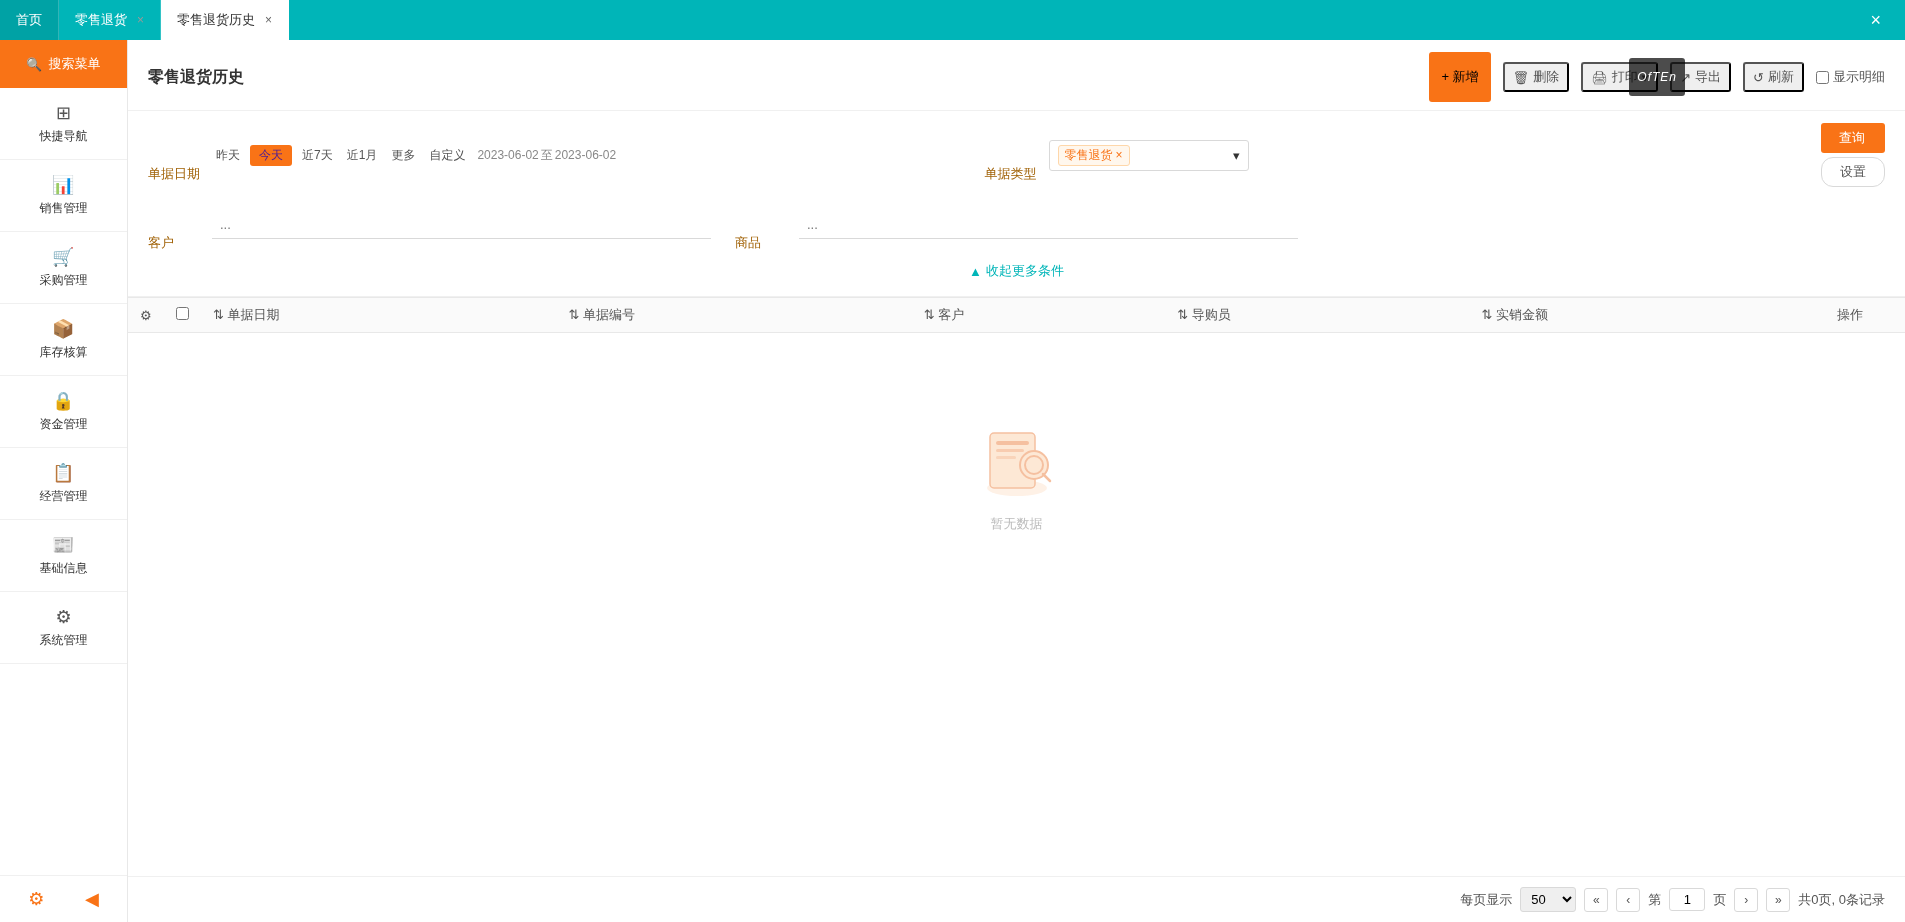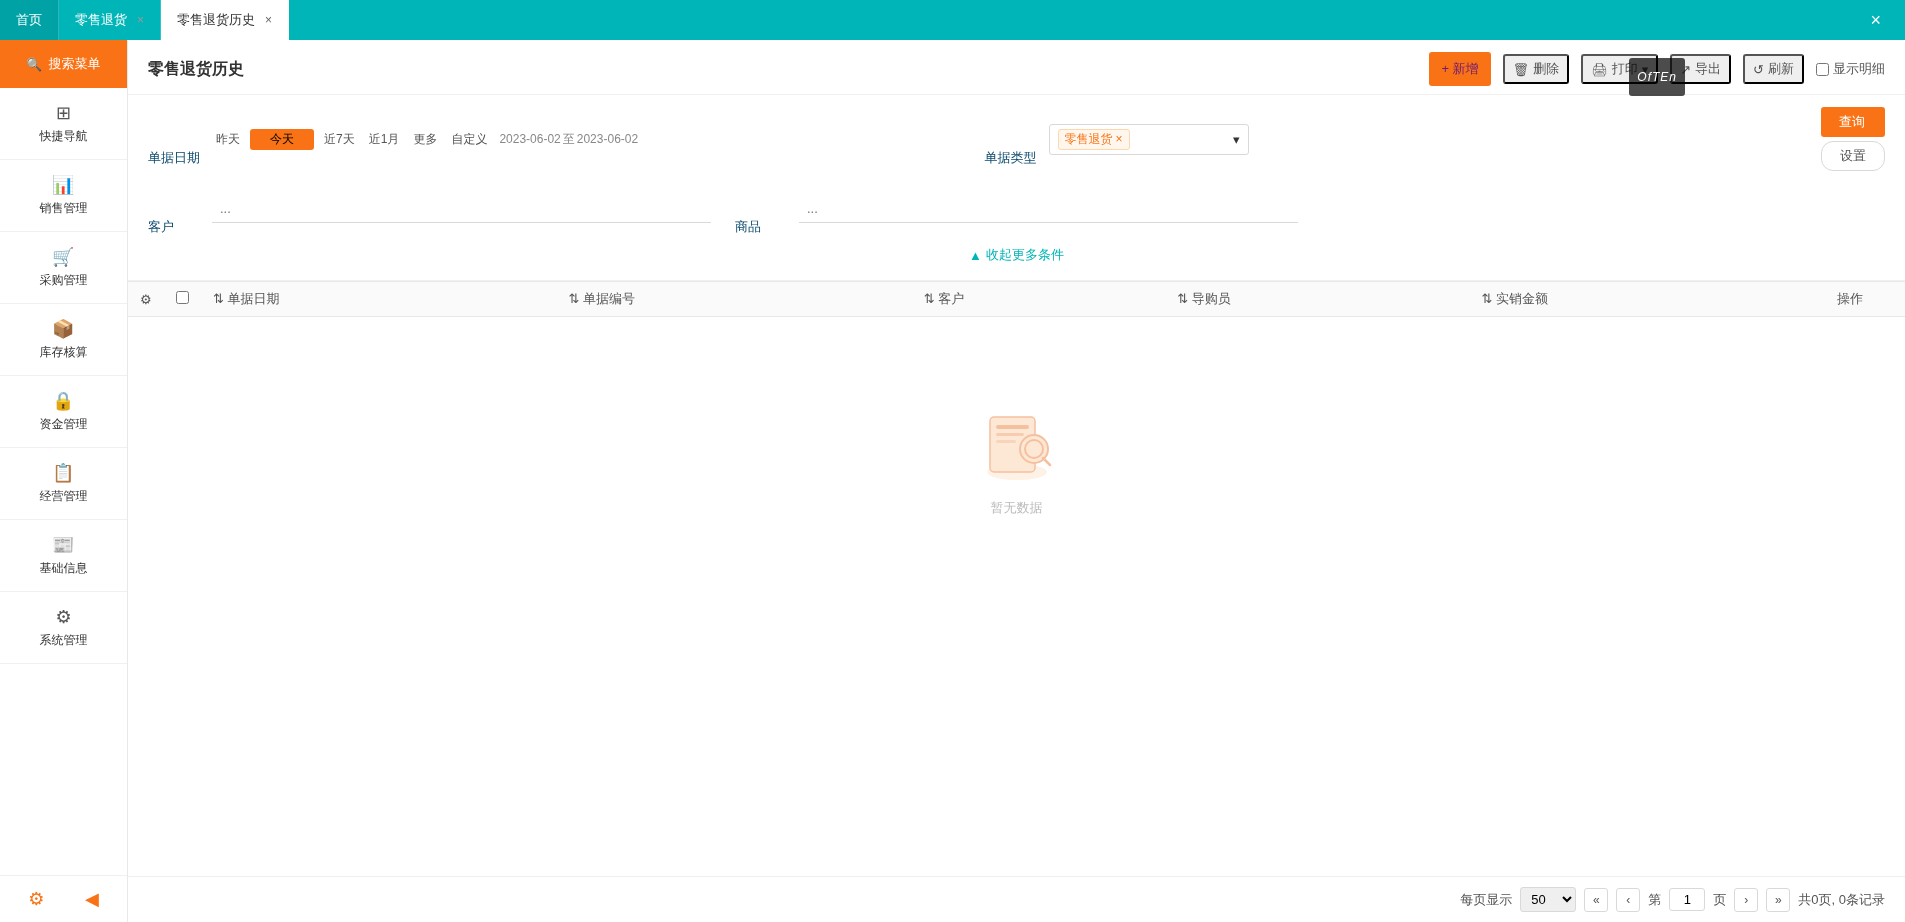--- a/index.html
+++ b/index.html
@@ -135,23 +135,23 @@
       align-items: center;
       gap: 4px;
       font-size: 13px;
       color: #555;
       cursor: pointer;
       padding: 4px 8px;
       border-radius: 3px;
     }
     .action-btn.primary {
       background: #f97316;
-      color: #701a75;
+      color: #000000;
       border: none;
-      padding: 8px 12px;
+      padding: 16px 12px;
       border-radius: 3px;
     }
     .action-btn.secondary {
       background: #fff;
       color: #555;
       border: 1px solid #d9d9d9;
       padding: 5px 12px;
       border-radius: 3px;
     }
     .display-checkbox {
@@ -175,41 +175,41 @@
       margin-bottom: 10px;
     }
     .filter-item {
       display: flex;
       align-items: center;
       gap: 8px;
       flex: 1;
     }
     .filter-label {
       font-size: 13px;
-      color: #0c4a6e;
+      color: #a16207;
       white-space: nowrap;
       min-width: 56px;
       margin-top: 37px;
     }
     .filter-date-options {
       display: flex;
       align-items: center;
       gap: 6px;
       font-size: 12px;
     }
     .date-opt {
       color: #555;
       cursor: pointer;
       padding: 2px 4px;
     }
     .date-opt.active {
       background: #f97316;
-      color: #000000;
-      border-radius: 3px;
-      padding: 2px 20px;
+      color: #4c1d95;
+      border-radius: 3px;
+      padding: 2px 9px;
     }
     .date-range {
       font-size: 12px;
       color: #888;
       display: flex;
       align-items: center;
       gap: 2px;
     }
     .filter-select {
       border: 1px solid #d9d9d9;

